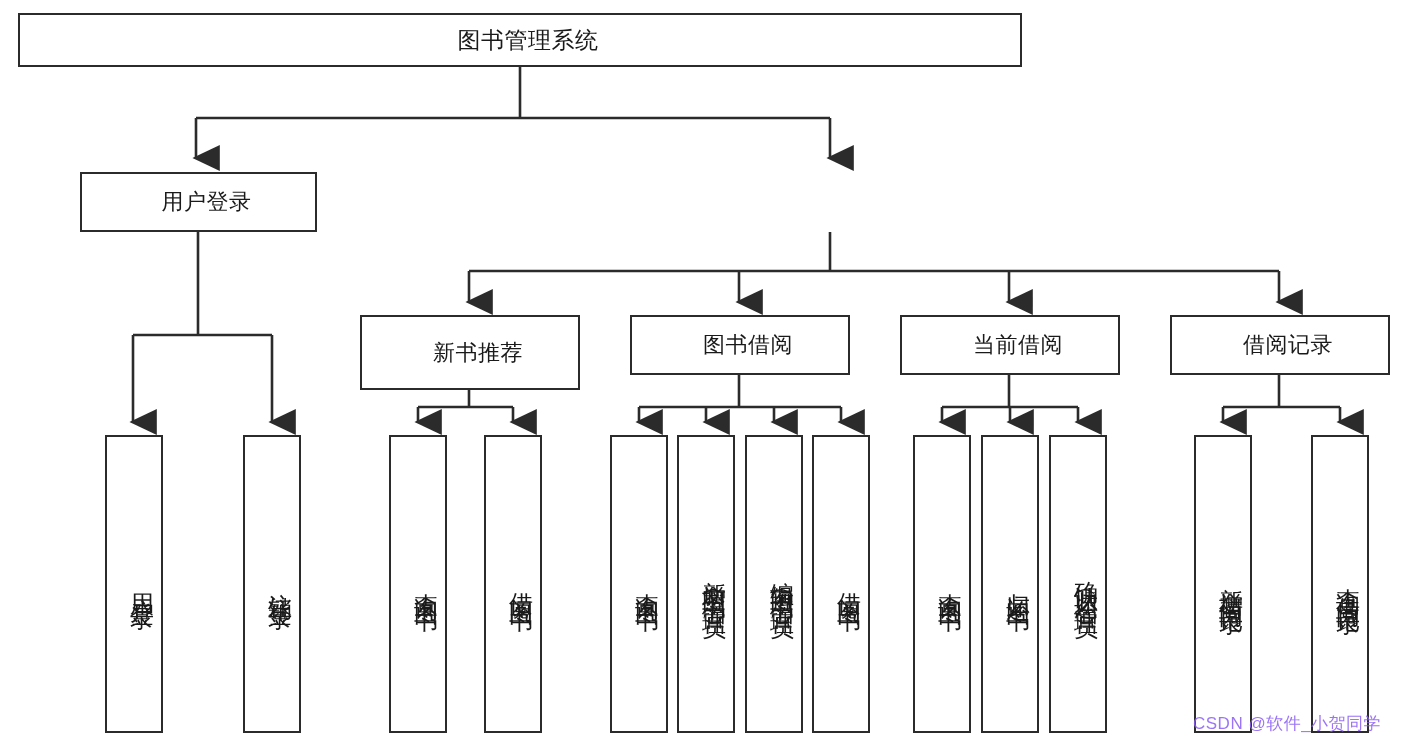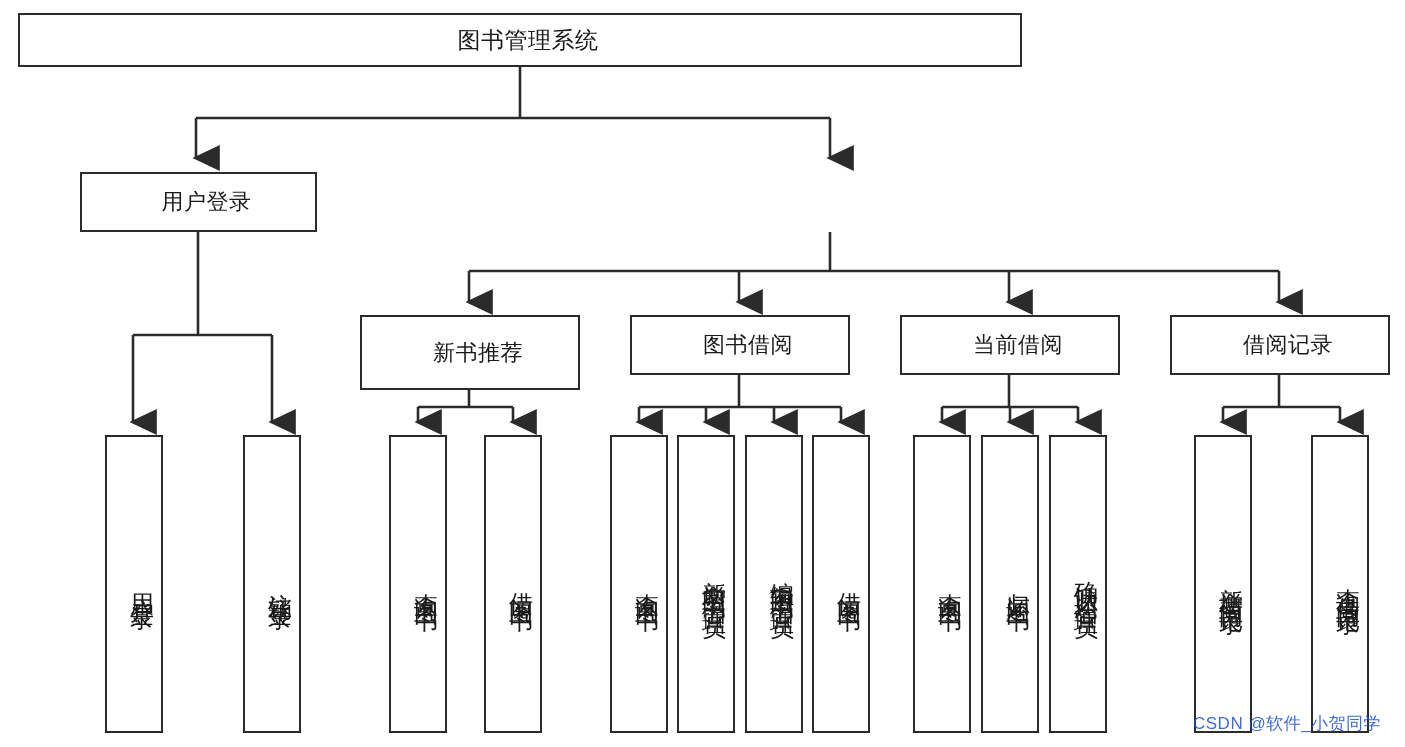--- a/index.html
+++ b/index.html
@@ -58,21 +58,21 @@
     text-orientation: upright;
     font-size: 24px;
     letter-spacing: 5px;
     line-height: 1;
   }
   .watermark {
     position: absolute;
     left: 1193px;
     top: 712px;
     font-size: 17px;
-    color: #1d4ed8;
+    color: #8b5cf6;
     white-space: nowrap;
     letter-spacing: 0.5px;
     opacity: 0.85;
   }
 </style>
 </head>
 <body>
 
 <div id="diagram-root">
 

